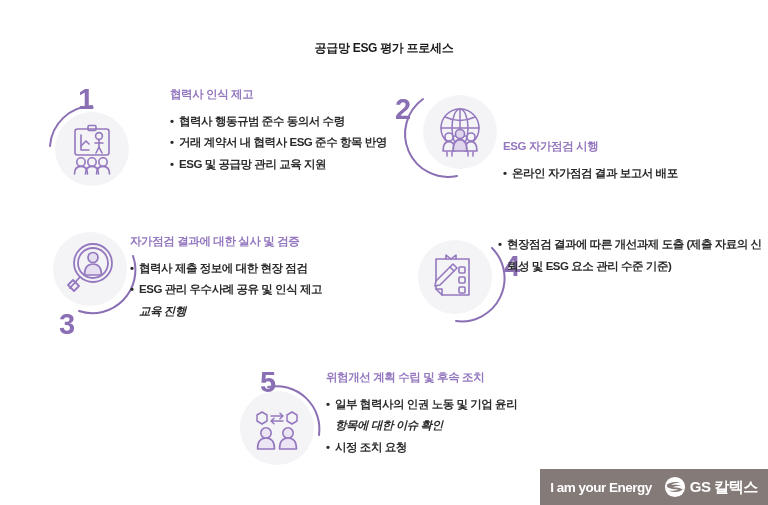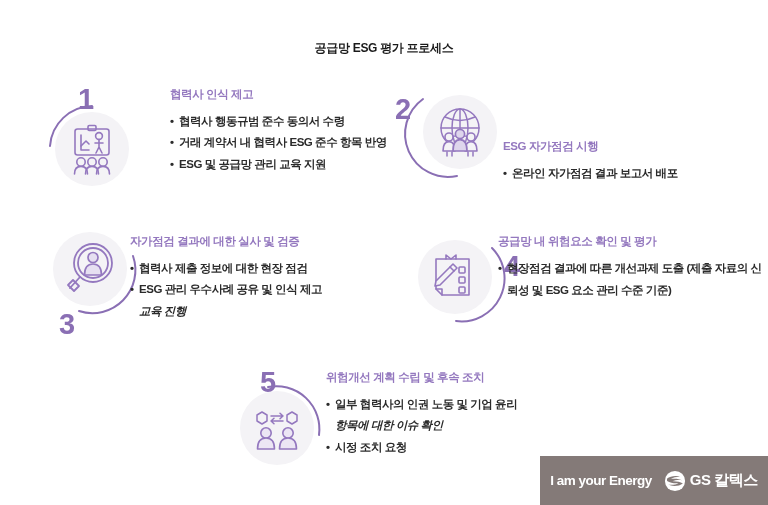--- a/index.html
+++ b/index.html
@@ -146,21 +146,21 @@
     width: 255px;
     line-height: 1.9;
   }
 
   
   #footer-bar {
     position: absolute;
     right: 0;
     bottom: 0;
     width: 228px;
-    height: 49px;
+    height: 36px;
     background: #847a78;
     display: flex;
     align-items: center;
     justify-content: center;
     gap: 12px;
   }
   #footer-tagline {
     color: #ffffff;
     font-size: 13.5px;
     font-weight: bold;
@@ -305,21 +305,20 @@
         <path d="M 18 49 L 24 49 L 24 55"></path>
       </g>
       <g fill="#f4f3f6" stroke="#9478bf" stroke-width="1.6" stroke-linecap="round" stroke-linejoin="round">
         <path d="M 35 24 L 39 28 L 22 45 L 17 46 L 18 41 Z"></path>
         <line x1="32" y1="27" x2="36" y2="31"></line>
       </g>
     </svg>
   </div>
   <div class="step-num">4</div>
   <div class="step-body">
-    <div class="step-heading">공급망 내 위험요소 확인 및 평가</div>
     <ul class="bullets">
       <li>현장점검 결과에 따른 개선과제 도출 (제출 자료의 신뢰성 및 ESG 요소 관리 수준 기준)</li>
     </ul>
   </div>
 </div>
 
 <div class="step" id="step-5">
   <div class="icon-wrap">
     <svg class="arc-svg" viewBox="0 0 102 102">
       <path d="M 42 10 A 43 43 0 0 1 93 58" fill="none" stroke="#8a6fb4" stroke-width="2" stroke-linecap="round"></path>

